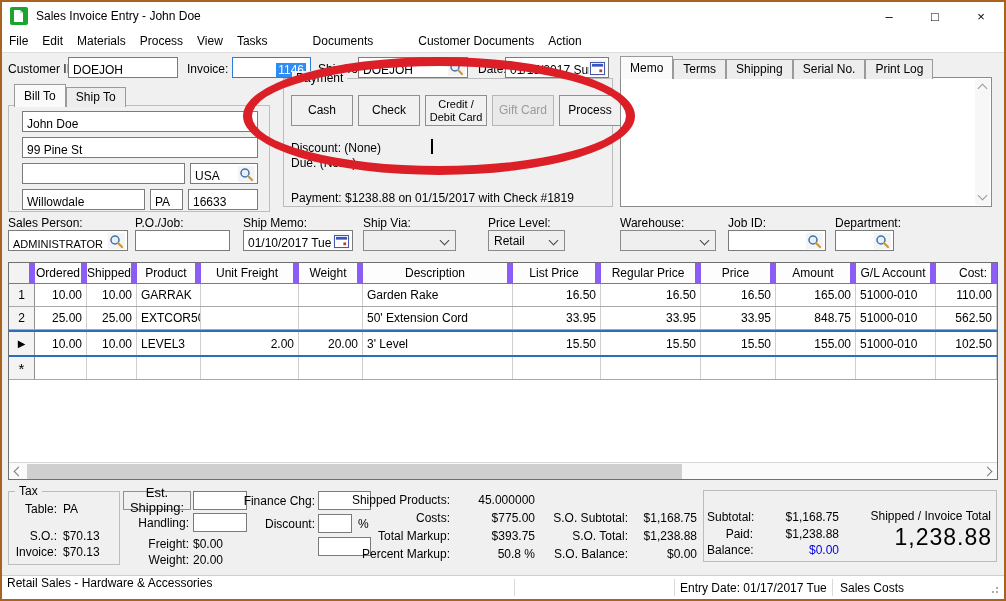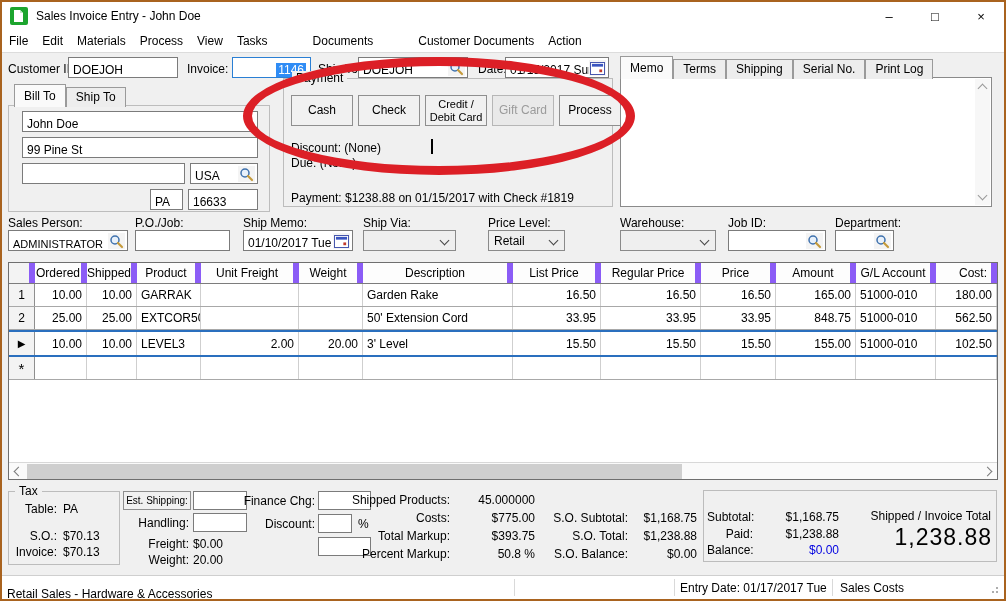--- a/index.html
+++ b/index.html
@@ -142,20 +142,23 @@
   </div>
   <div class="field" style="left:190px;top:163px;width:68px;padding-right:36px">
     <span>USA</span>
     <span class="icon-right">
       <svg width="15" height="15" viewBox="0 0 15 15">
           <circle cx="6" cy="6" r="4" fill="#e8f1fb" stroke="#3f71ad" stroke-width="1.5"></circle>
           <line x1="9" y1="9" x2="13" y2="13" stroke="#c59a3a" stroke-width="2.2" stroke-linecap="round"></line>
         </svg>
     </span>
   </div>
+  <div class="field" style="left:22px;top:189px;width:123px">
+    <span>Willowdale</span>
+  </div>
   <div class="field" style="left:150px;top:189px;width:33px">
     <span>PA</span>
   </div>
   <div class="field" style="left:188px;top:189px;width:70px">
     <span>16633</span>
   </div>
 
   <div class="group" style="left:283px;top:78px;width:330px;height:129px">
     <span class="legend" style="left:8px;top:-8px">Payment</span>
     <div class="btn" style="left:7px;top:16px;width:62px;height:31px">Cash</div>
@@ -267,21 +270,21 @@
       <div class="gcell num w2">10.00</div>
       <div class="gcell w3">GARRAK</div>
       <div class="gcell num w4"></div>
       <div class="gcell num w5"></div>
       <div class="gcell w6">Garden Rake</div>
       <div class="gcell num w7">16.50</div>
       <div class="gcell num w8">16.50</div>
       <div class="gcell num w9">16.50</div>
       <div class="gcell num w10">165.00</div>
       <div class="gcell w11">51000-010</div>
-      <div class="gcell num w12">180.00</div>
+      <div class="gcell num w12">110.00</div>
     </div>
     <div class="grow gr">
       <div class="gcell rowsel w0">2</div>
       <div class="gcell num w1">25.00</div>
       <div class="gcell num w2">25.00</div>
       <div class="gcell w3">EXTCOR50</div>
       <div class="gcell num w4"></div>
       <div class="gcell num w5"></div>
       <div class="gcell w6">50' Extension Cord</div>
       <div class="gcell num w7">33.95</div>
@@ -331,21 +334,21 @@
   <div class="group" style="left:8px;top:491px;width:112px;height:74px">
     <span class="legend" style="left:6px;top:-8px">Tax</span>
     <span class="lbl rt" style="left:2px;top:10px;width:46px">Table:</span>
     <span class="lbl" style="left:54px;top:10px">PA</span>
     <span class="lbl rt" style="left:2px;top:37px;width:46px">S.O.:</span>
     <span class="lbl" style="left:54px;top:37px">$70.13</span>
     <span class="lbl rt" style="left:2px;top:53px;width:46px">Invoice:</span>
     <span class="lbl" style="left:54px;top:53px">$70.13</span>
   </div>
 
-  <div class="btn" style="left:123px;top:491px;width:68px;height:19px;font-size:10px">Est. Shipping:</div>
+  <div class="btn" style="left:123px;top:491px;width:68px;height:19px;font-size:13px">Est. Shipping:</div>
   <div class="field" style="left:193px;top:491px;width:54px;height:19px"></div>
   <span class="lbl rt" style="left:123px;top:516px;width:66px">Handling:</span>
   <div class="field" style="left:193px;top:513px;width:54px;height:19px"></div>
   <span class="lbl rt" style="left:123px;top:537px;width:66px">Freight:</span>
   <span class="lbl" style="left:193px;top:537px">$0.00</span>
   <span class="lbl rt" style="left:123px;top:553px;width:66px">Weight:</span>
   <span class="lbl" style="left:193px;top:553px">20.00</span>
 
   <span class="lbl rt" style="left:235px;top:494px;width:80px">Finance Chg:</span>
   <div class="field" style="left:318px;top:491px;width:53px;height:19px"></div>
@@ -375,21 +378,21 @@
     <span class="lbl rt" style="left:57px;top:19px;width:78px">$1,168.75</span>
     <span class="lbl rt" style="left:3px;top:36px;width:46px">Paid:</span>
     <span class="lbl rt" style="left:57px;top:36px;width:78px">$1,238.88</span>
     <span class="lbl rt" style="left:3px;top:52px;width:46px">Balance:</span>
     <span class="lbl rt blue" style="left:57px;top:52px;width:78px">$0.00</span>
     <span class="lbl rt" style="left:160px;top:18px;width:127px">Shipped / Invoice Total</span>
     <span class="big-total rt" style="left:130px;top:33px;width:158px">1,238.88</span>
   </div>
 
   <div class="statusbar">
-    <span class="lbl" style="left:5px;top:11px">Retail Sales - Hardware &amp; Accessories</span>
+    <span class="lbl" style="left:5px;top:0">Retail Sales - Hardware &amp; Accessories</span>
     <span class="sdiv" style="left:512px"></span>
     <span class="sdiv" style="left:672px"></span>
     <span class="lbl" style="left:678px;top:5px">Entry Date: 01/17/2017 Tue</span>
     <span class="sdiv" style="left:830px"></span>
     <span class="lbl" style="left:838px;top:5px">Sales Costs</span>
     <span class="grip"></span>
   </div>
 
   <div class="annotation"></div>
 

